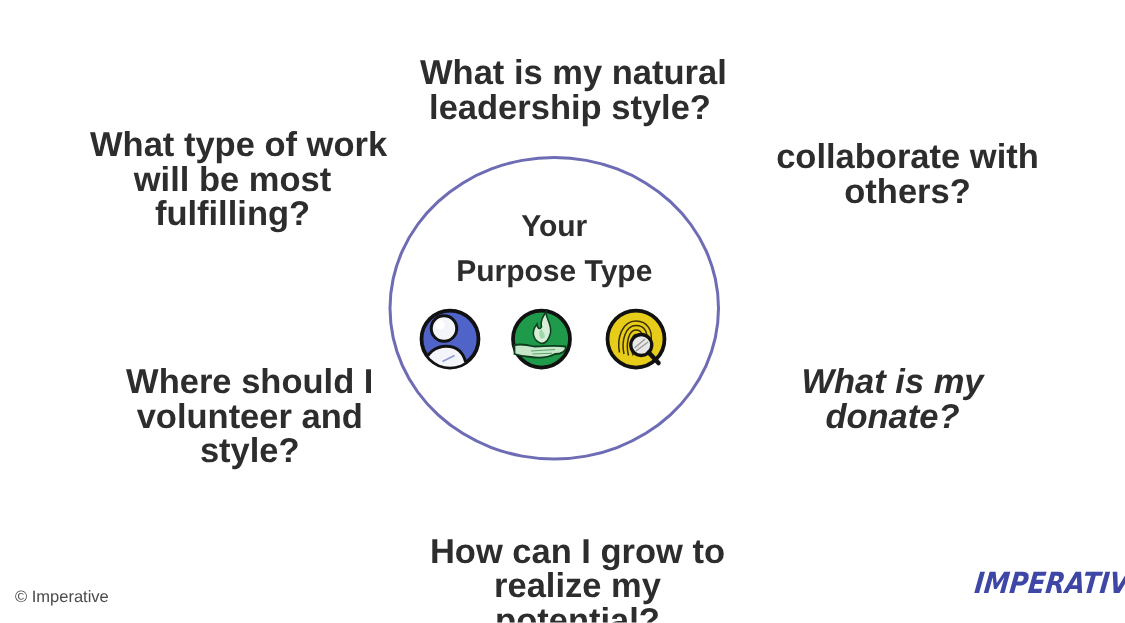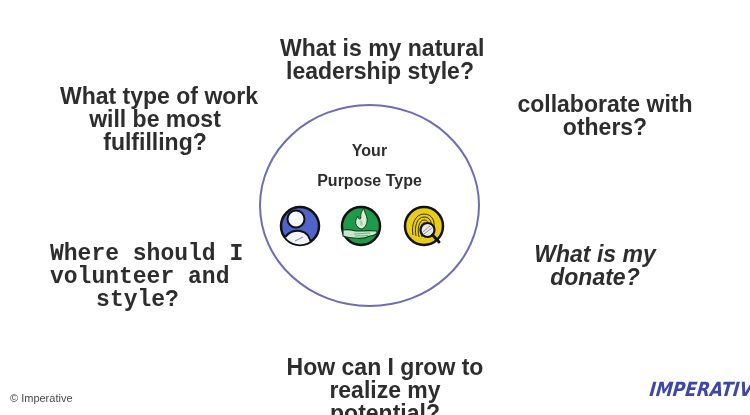--- a/index.html
+++ b/index.html
@@ -25,21 +25,21 @@
     width: 221px; height: 203px;
     border: 2px solid #6e6cb4;
     border-radius: 50%;
     box-sizing: border-box;
   }
   #center-title {
     position: absolute;
     left: 259px; top: 136px; width: 221px;
     text-align: center;
     font-weight: bold;
-    font-size: 16px;
+    font-size: 20px;
     line-height: 30px;
     color: #2d2d2d;
   }
   #center-title span { display: block; }
   .icon { position: absolute; width: 42px; height: 42px; }
   #copyright {
     position: absolute; left: 10px; top: 392px;
     font-size: 11px; color: #4a4a4a;
   }
   #logo {
@@ -71,21 +71,21 @@
   <span>What is my</span>
   <span>donate?</span>
 </div>
 
 <div class="q" style="left:285px; top:328px; width:200px;margin-top:28px;">
   <span>How can I grow to</span>
   <span>realize my</span>
   <span>potential?</span>
 </div>
 
-<div class="q" style="left:50px; top:243px; width:175px;font-family:Liberation Mono, monospace;">
+<div class="q" style="left:79px; top:243px; width:175px;">
   <span>Where should I</span>
   <span>volunteer and</span>
   <span>style?</span>
 </div>
 
 <div class="q" style="left:60px; top:85px; width:190px;">
   <span>What type of work</span>
   <span>will be most</span>
   <span>fulfilling?</span>
 </div>

